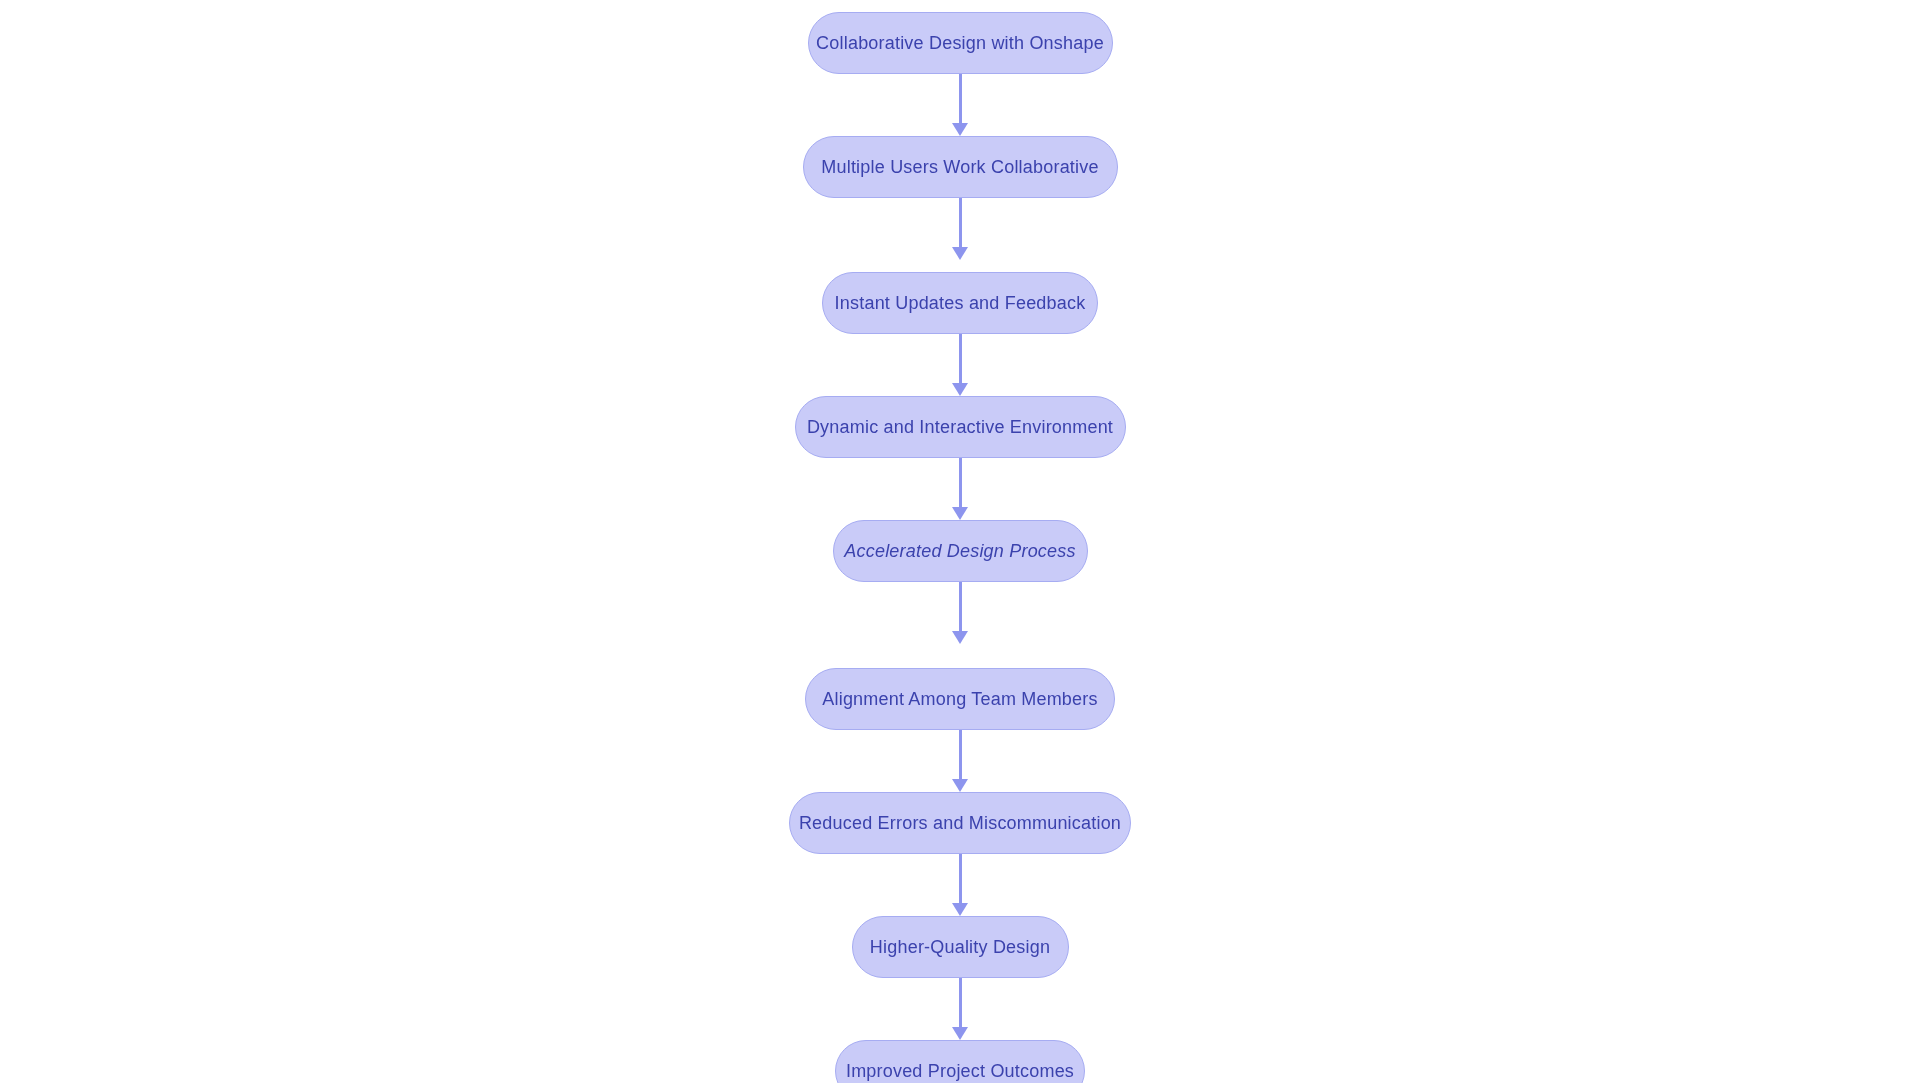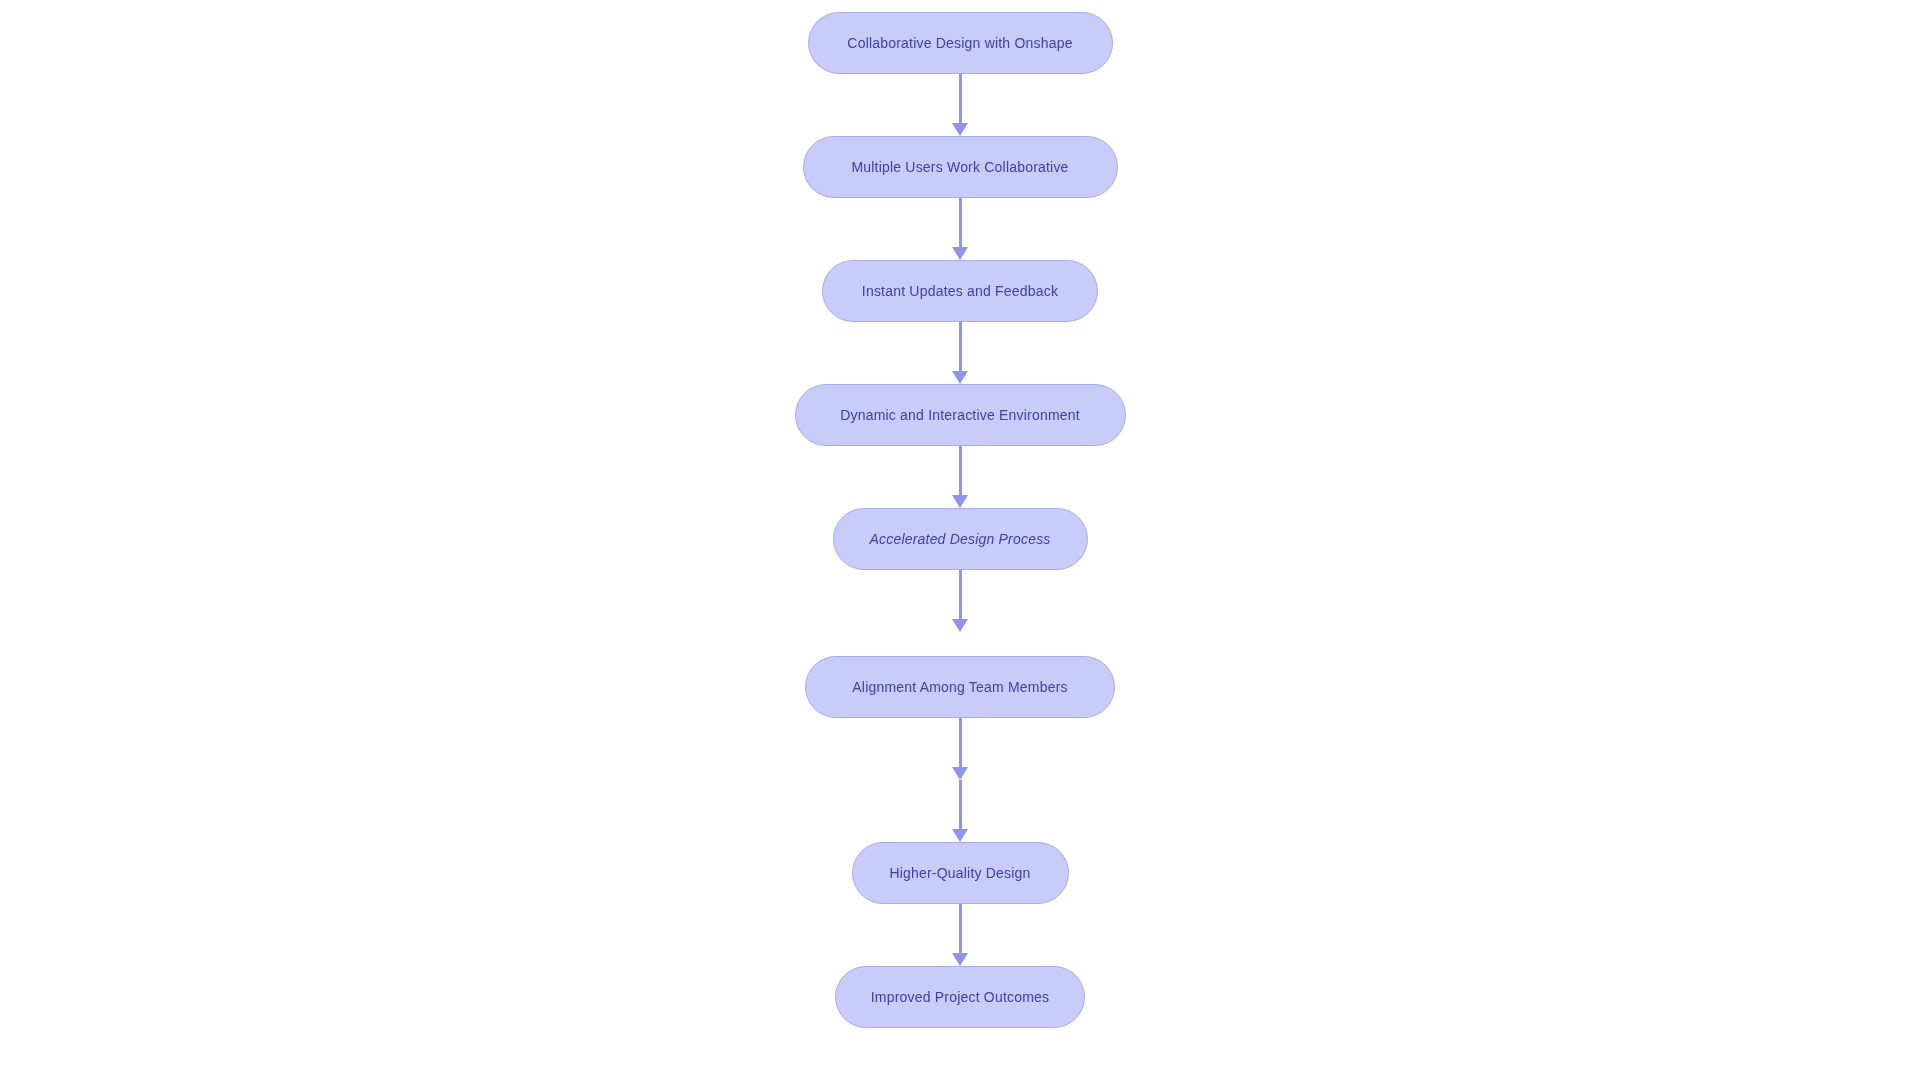--- a/index.html
+++ b/index.html
@@ -24,32 +24,32 @@
     flex-direction: column;
     align-items: center;
   }
   .node {
     box-sizing: border-box;
     height: 62px;
     border-radius: 31px;
     background: #c9cbf8;
     border: 1.6px solid #a6acf2;
     color: #3b42ad;
-    font-size: 14px;
+    font-size: 18px;
     letter-spacing: 0.2px;
     display: flex;
     align-items: center;
     justify-content: center;
     text-align: center;
     white-space: nowrap;
   }
   
   .node-0 { width: 305px; }
   .node-1 { width: 315px; }
-  .node-2 { width: 276px; }
+  .node-2 { width: 276px; margin-top: 12px; }
   .node-3 { width: 331px; }
   .node-4 { width: 255px; font-style: italic; }
   .node-5 { width: 310px; margin-top: 24px; }
   .node-6 { width: 342px; }
   .node-7 { width: 217px; }
   .node-8 { width: 250px; }
   .arrow {
     height: 62px;
     display: flex;
     flex-direction: column;
@@ -121,20 +121,23 @@
 
     <div class="node node-5">
       <span>Alignment Among Team Members</span>
     </div>
 
     <div class="arrow">
       <div class="shaft"></div>
       <div class="head"></div>
     </div>
 
+    <div class="node node-6">
+      <span>Reduced Errors and Miscommunication</span>
+    </div>
 
     <div class="arrow">
       <div class="shaft"></div>
       <div class="head"></div>
     </div>
 
     <div class="node node-7">
       <span>Higher-Quality Design</span>
     </div>
 

